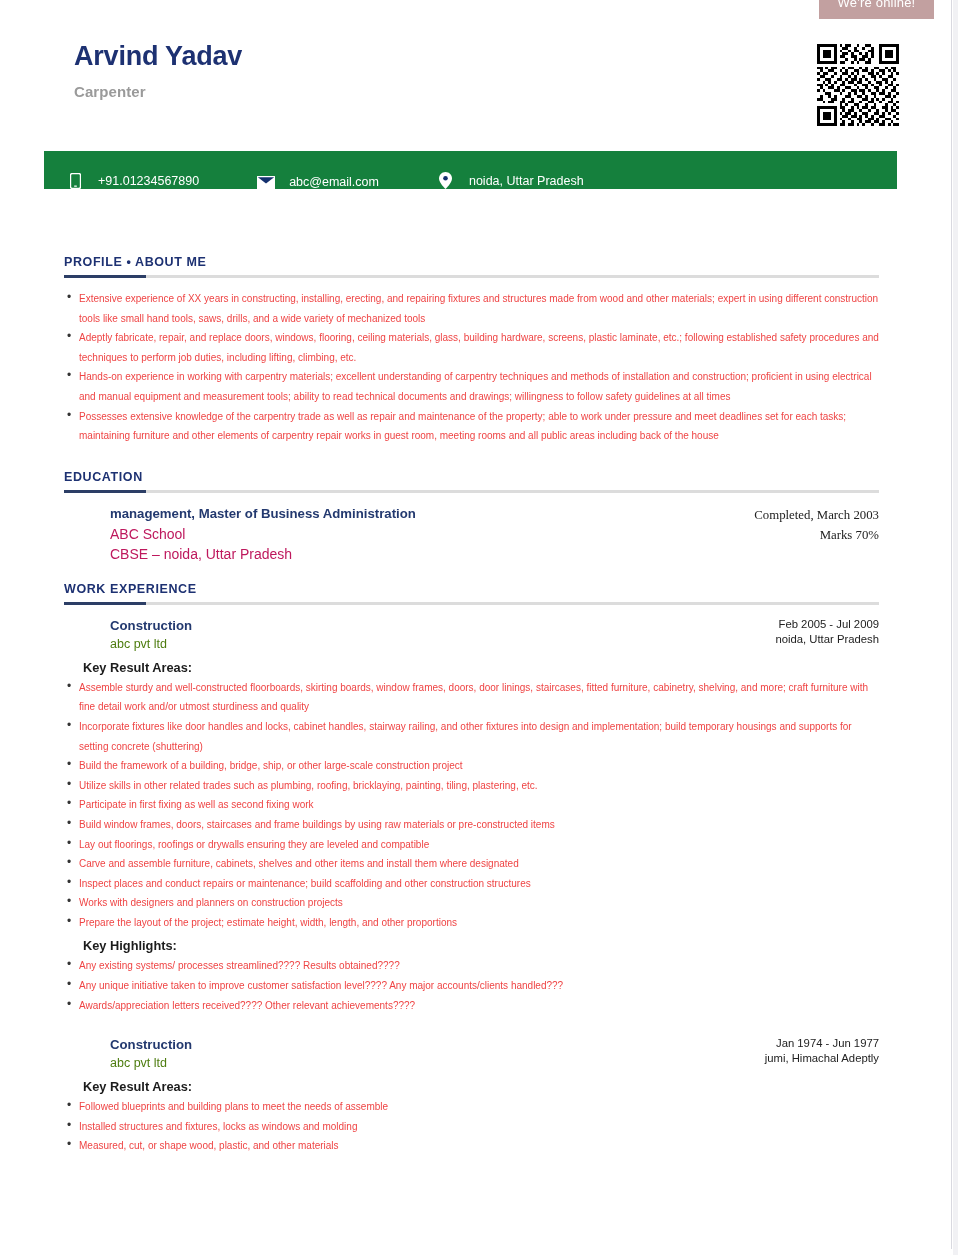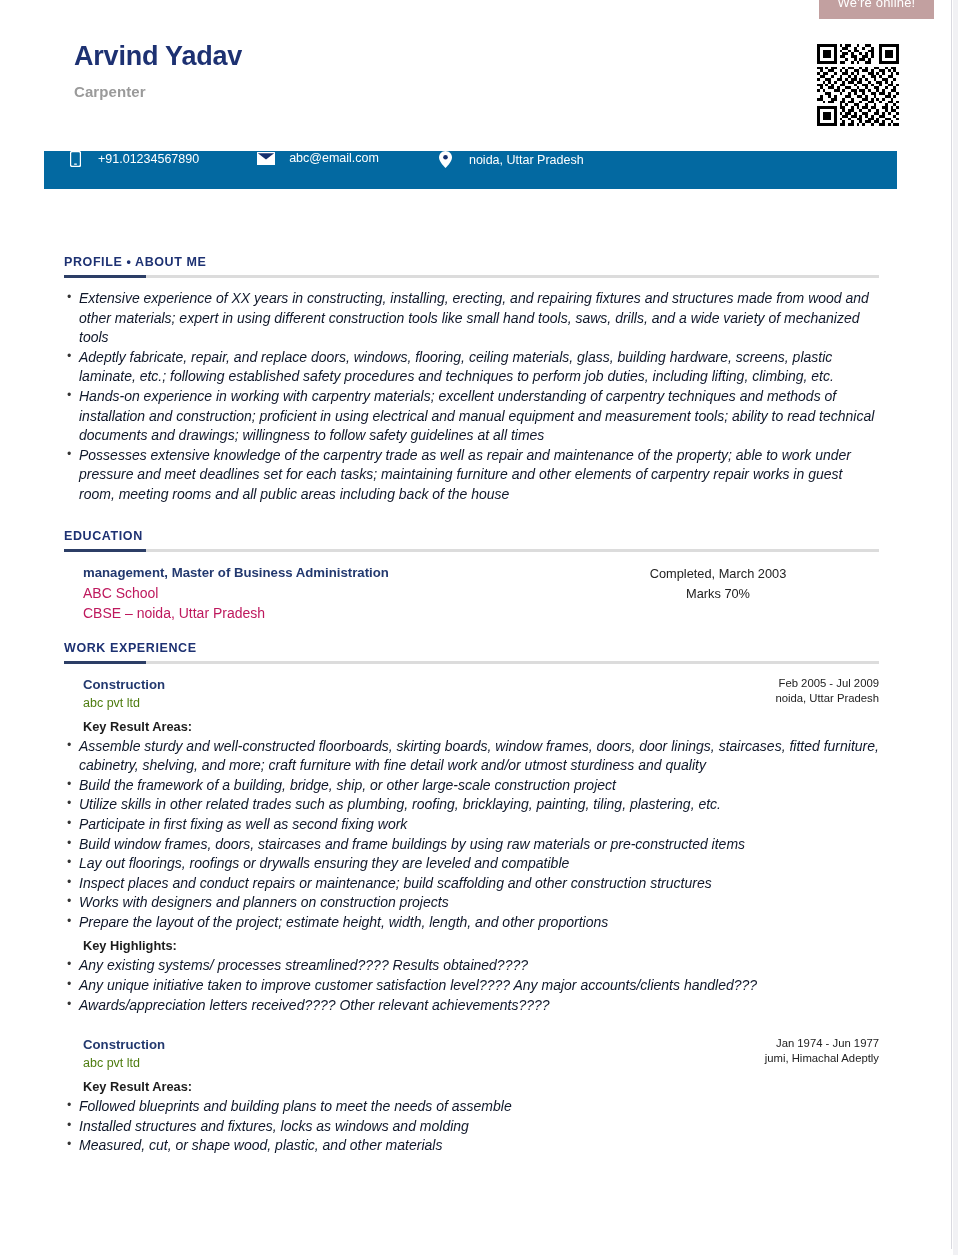--- a/index.html
+++ b/index.html
@@ -75,23 +75,23 @@
     top: 44px;
     width: 82px;
     height: 82px;
   }
   .qr svg { display: block; }
 
   
   .contactbar {
     margin: 41px 54px 0 44px;
     height: 38px;
-    background: #0369a1;
+    background: #15803d;
     display: flex;
-    align-items: flex-start;
+    align-items: flex-end;
     padding-left: 22px;
     box-sizing: border-box;
   }
   .contact-item {
     display: flex;
     align-items: center;
     color: #ffffff;
     font-size: 12.5px;
     margin-right: 58px;
     white-space: nowrap;
@@ -131,46 +131,45 @@
     background: #2c3e66;
   }
 
   ul.bullets {
     list-style: none;
     margin: 0;
     padding: 0;
   }
   ul.bullets li {
     position: relative;
-    font-size: 14px;
+    font-size: 10px;
     line-height: 19.6px;
-    color: #0f172a;
+    color: #ef4444;
     padding-left: 15px;
     margin-bottom: 0px;
-    font-style: italic;
   }
   ul.bullets li::before {
     content: "\2022";
     position: absolute;
     left: 3px;
     top: -1px;
     font-size: 12px;
     color: #333;
   }
 
   .profile-list { padding-left: 29px; }
 
   
   .entry {
     display: flex;
     justify-content: space-between;
     align-items: flex-start;
     padding: 0 0 0 19px;
   }
-  .entry-left { flex: 1 1 auto; }
+  .entry-left { flex: 1 1 auto; margin-left: 27px; }
   .entry-right {
     text-align: right;
     flex: 0 0 auto;
     padding-top: 1px;
   }
   .edu-degree {
     font-size: 13.2px;
     font-weight: bold;
     color: #23396f;
     line-height: 20px;
@@ -519,21 +518,21 @@
     <div class="section">
       <div class="section-title">EDUCATION</div>
       <div class="rule"></div>
       <div class="edu-block">
         <div class="entry">
           <div class="entry-left">
             <div class="edu-degree">management, Master of Business Administration</div>
             <div class="edu-line">ABC School</div>
             <div class="edu-line">CBSE – noida, Uttar Pradesh</div>
           </div>
-          <div class="entry-right" style="min-width:322px;text-align:center;">
+          <div class="entry-right" style="min-width:322px;text-align:right;font-family:Liberation Serif, serif;">
             <div class="edu-meta">Completed, March 2003</div>
             <div class="edu-meta">Marks 70%</div>
           </div>
         </div>
       </div>
     </div>
 
     <div class="section">
       <div class="section-title">WORK EXPERIENCE</div>
       <div class="rule"></div>
@@ -545,25 +544,27 @@
             <div class="job-company">abc pvt ltd</div>
           </div>
           <div class="entry-right">
             <div class="job-meta">Feb 2005 - Jul 2009</div>
             <div class="job-meta">noida, Uttar Pradesh</div>
           </div>
         </div>
         <div class="subhead">Key Result Areas:</div>
         <ul class="bullets job-bullets">
           <li>Assemble sturdy and well-constructed floorboards, skirting boards, window frames, doors, door linings, staircases, fitted furniture, cabinetry, shelving, and more; craft furniture with fine detail work and/or utmost sturdiness and quality</li>
+          <li>Incorporate fixtures like door handles and locks, cabinet handles, stairway railing, and other fixtures into design and implementation; build temporary housings and supports for setting concrete (shuttering)</li>
           <li>Build the framework of a building, bridge, ship, or other large-scale construction project</li>
           <li>Utilize skills in other related trades such as plumbing, roofing, bricklaying, painting, tiling, plastering, etc.</li>
           <li>Participate in first fixing as well as second fixing work</li>
           <li>Build window frames, doors, staircases and frame buildings by using raw materials or pre-constructed items</li>
           <li>Lay out floorings, roofings or drywalls ensuring they are leveled and compatible</li>
+          <li>Carve and assemble furniture, cabinets, shelves and other items and install them where designated</li>
           <li>Inspect places and conduct repairs or maintenance; build scaffolding and other construction structures</li>
           <li>Works with designers and planners on construction projects</li>
           <li>Prepare the layout of the project; estimate height, width, length, and other proportions</li>
         </ul>
         <div class="subhead">Key Highlights:</div>
         <ul class="bullets job-bullets">
           <li>Any existing systems/ processes streamlined???? Results obtained????</li>
           <li>Any unique initiative taken to improve customer satisfaction level???? Any major accounts/clients handled???</li>
           <li>Awards/appreciation letters received???? Other relevant achievements????</li>
         </ul>

